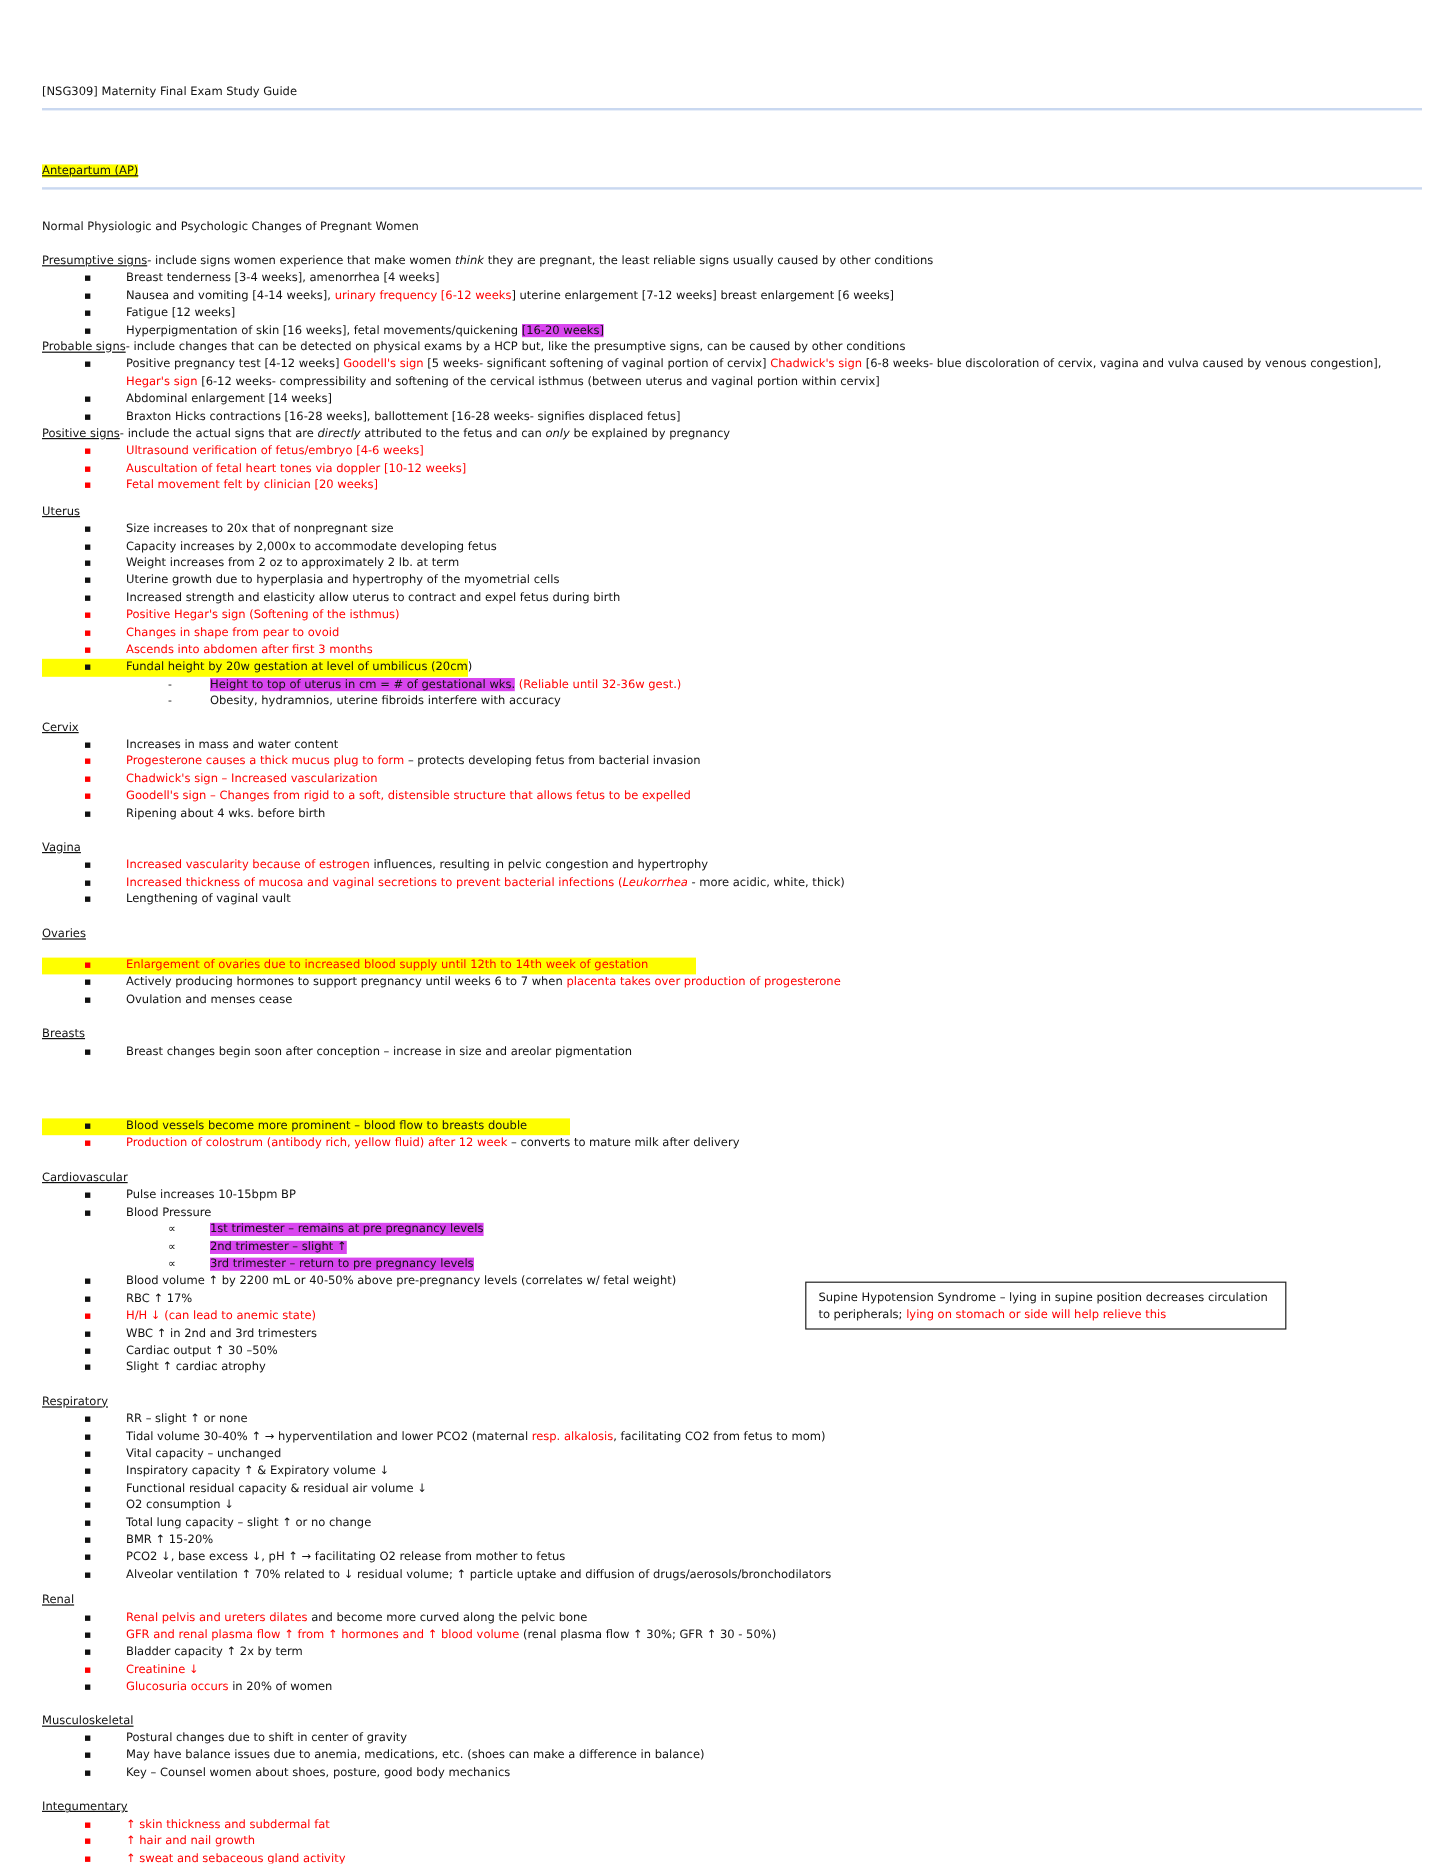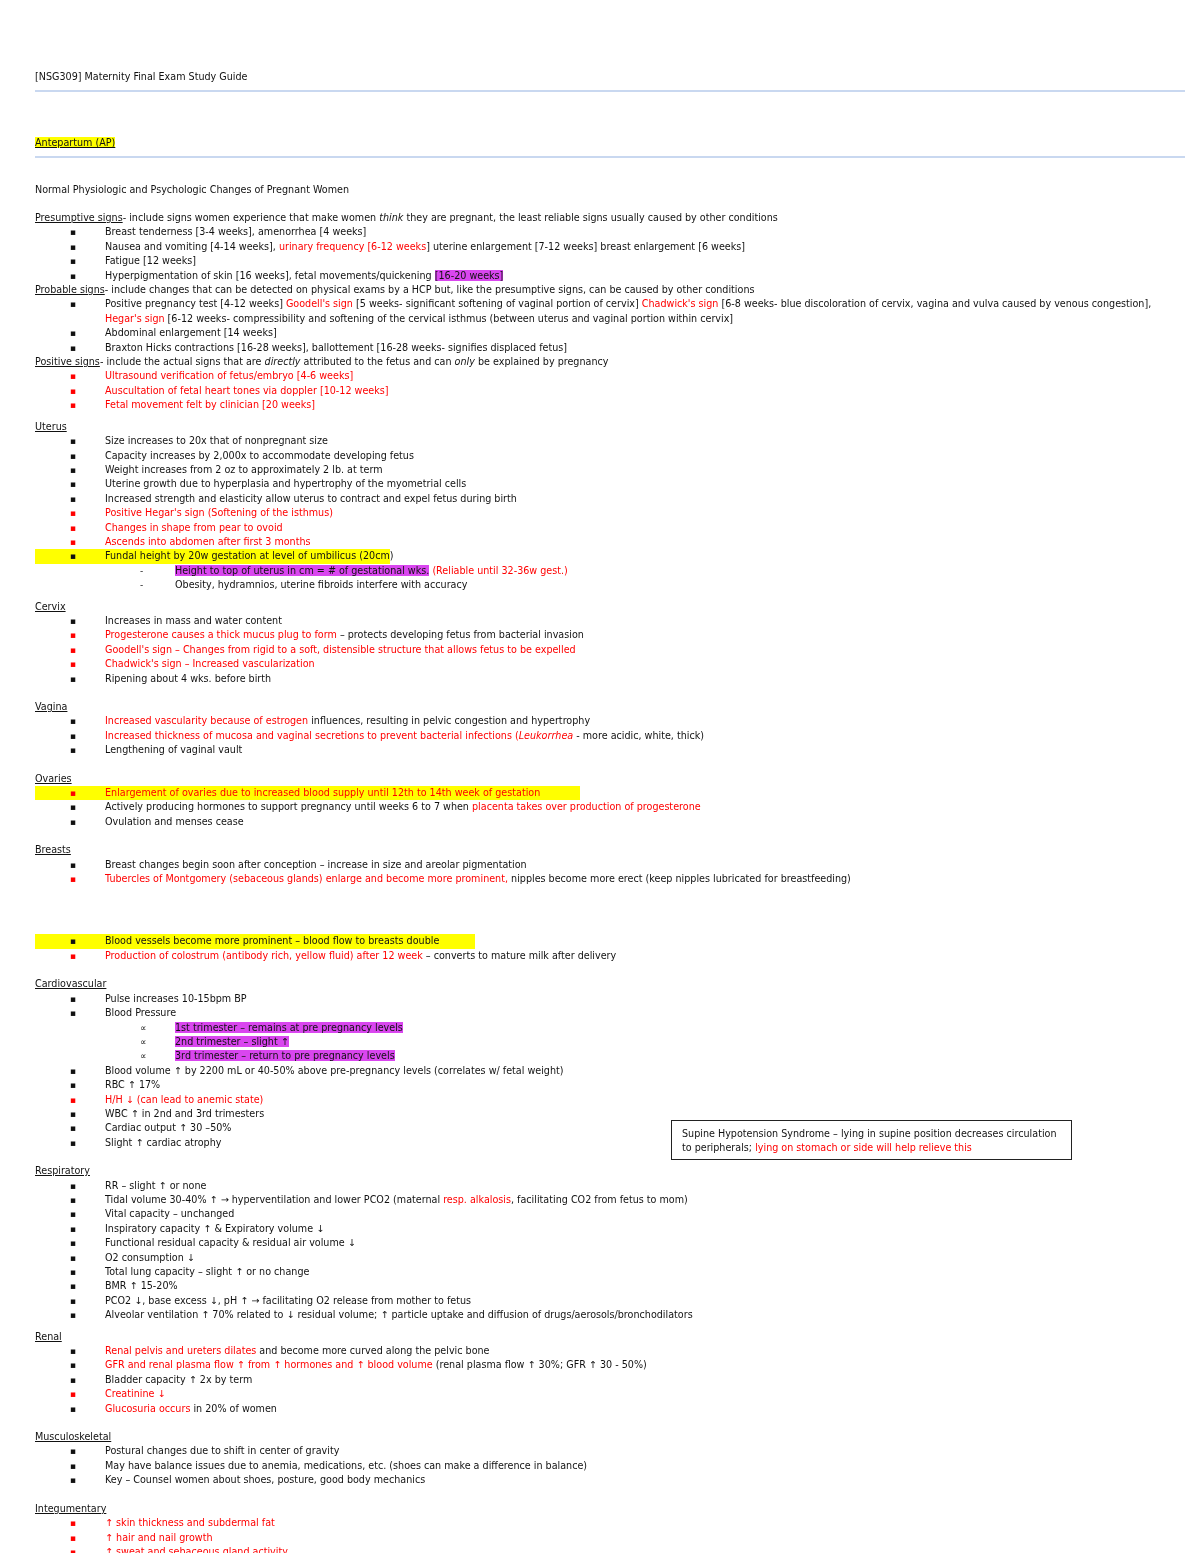--- a/index.html
+++ b/index.html
@@ -20,21 +20,21 @@
   li::before { content: "\25AA"; position: absolute; left: 35px; top: 0; font-size: 9px; }
   li.red::before { color: #ff0000; }
   li.hlrow { background: linear-gradient(#ffff00,#ffff00) no-repeat; }
   li.sub { padding-left: 140px; }
   li.sub::before { content: "-"; left: 105px; }
   li.bp { padding-left: 140px; }
   li.bp::before { content: "\221D"; left: 105px; font-size: 9px; }
   .r { color: #ff0000; }
   .y { background: #d946ef; }
   .i { font-style: italic; }
-  .supine { position: absolute; left: 671px; top: 1120px; width: 401px; height: 40px;
+  .supine { position: absolute; left: 671px; top: 1068px; width: 401px; height: 40px;
             border: 1px solid #222; padding: 6px 10px; box-sizing: border-box; line-height: 14px; }
 </style>
 </head>
 <body>
 
 <div class="page">
   <div class="title">[NSG309] Maternity Final Exam Study Guide</div>
   <div class="rule"></div>
   <div class="part"><span>Antepartum (AP)</span></div>
   <div class="rule"></div>
@@ -77,46 +77,45 @@
     <li class="hlrow" style="background-size:355px 100%;"><span>Fundal height by 20w gestation at level of umbilicus (20cm)</span></li>
     <li class="sub"><span class="y">Height to top of uterus in cm = # of gestational wks.</span><span class="r"> (Reliable until 32-36w gest.)</span></li>
     <li class="sub">Obesity, hydramnios, uterine fibroids interfere with accuracy</li>
   </ul>
   <div class="gap-s"></div>
 
   <div class="head"><span class="hl">Cervix</span></div>
   <ul>
     <li>Increases in mass and water content</li>
     <li class="red"><span class="r">Progesterone causes a thick mucus plug to form</span><span> – protects developing fetus from bacterial invasion</span></li>
+    <li class="red r">Chadwick's sign – Increased vascularization</li>
     <li class="red r">Goodell's sign – Changes from rigid to a soft, distensible structure that allows fetus to be expelled</li>
-    <li class="red r">Chadwick's sign – Increased vascularization</li>
     <li>Ripening about 4 wks. before birth</li>
   </ul>
   <div class="gap"></div>
 
   <div class="head"><span class="hl">Vagina</span></div>
   <ul>
     <li><span class="r">Increased vascularity because of estrogen</span><span> influences, resulting in pelvic congestion and hypertrophy</span></li>
     <li><span class="r">Increased thickness of mucosa and vaginal secretions to prevent bacterial infections (</span><span class="r i">Leukorrhea</span><span> - more acidic, white, thick)</span></li>
     <li>Lengthening of vaginal vault</li>
   </ul>
   <div class="gap"></div>
 
   <div class="head"><span class="hl">Ovaries</span></div>
   <ul>
-    <li class="red hlrow" style="background-size:545px 100%;"><span class="r">Enlargement of ovaries due to increased blood supply until 12th to 14th week of gestation</span></li>
+    <li class="red hlrow" style="background-size:545px 100%;margin-top:12px;"><span class="r">Enlargement of ovaries due to increased blood supply until 12th to 14th week of gestation</span></li>
     <li><span>Actively producing hormones to support pregnancy until weeks 6 to 7 when </span><span class="r">placenta takes over production of progesterone</span></li>
     <li>Ovulation and menses cease</li>
   </ul>
   <div class="gap"></div>
 
   <div class="head"><span class="hl">Breasts</span></div>
   <ul>
     <li>Breast changes begin soon after conception – increase in size and areolar pigmentation</li>
-    <li class="red"><span class="r">Tubercles of Montgomery (sebaceous glands) enlarge and become more prominent,</span><span> nipples become more erect (keep nipples lubricated for breastfeeding)</span></li>
     <li class="hlrow" style="background-size:440px 100%;margin-top:48px;">Blood vessels become more prominent – blood flow to breasts double</li>
     <li class="red"><span class="r">Production of colostrum (antibody rich, yellow fluid) after 12  week</span><span> – converts to mature milk after delivery</span></li>
   </ul>
   <div class="gap"></div>
 
   <div class="head"><span class="hl">Cardiovascular</span></div>
   <ul>
     <li>Pulse increases 10-15bpm  BP</li>
     <li>Blood Pressure</li>
     <li class="bp"><span class="y">1st trimester – remains at pre pregnancy levels</span></li>

